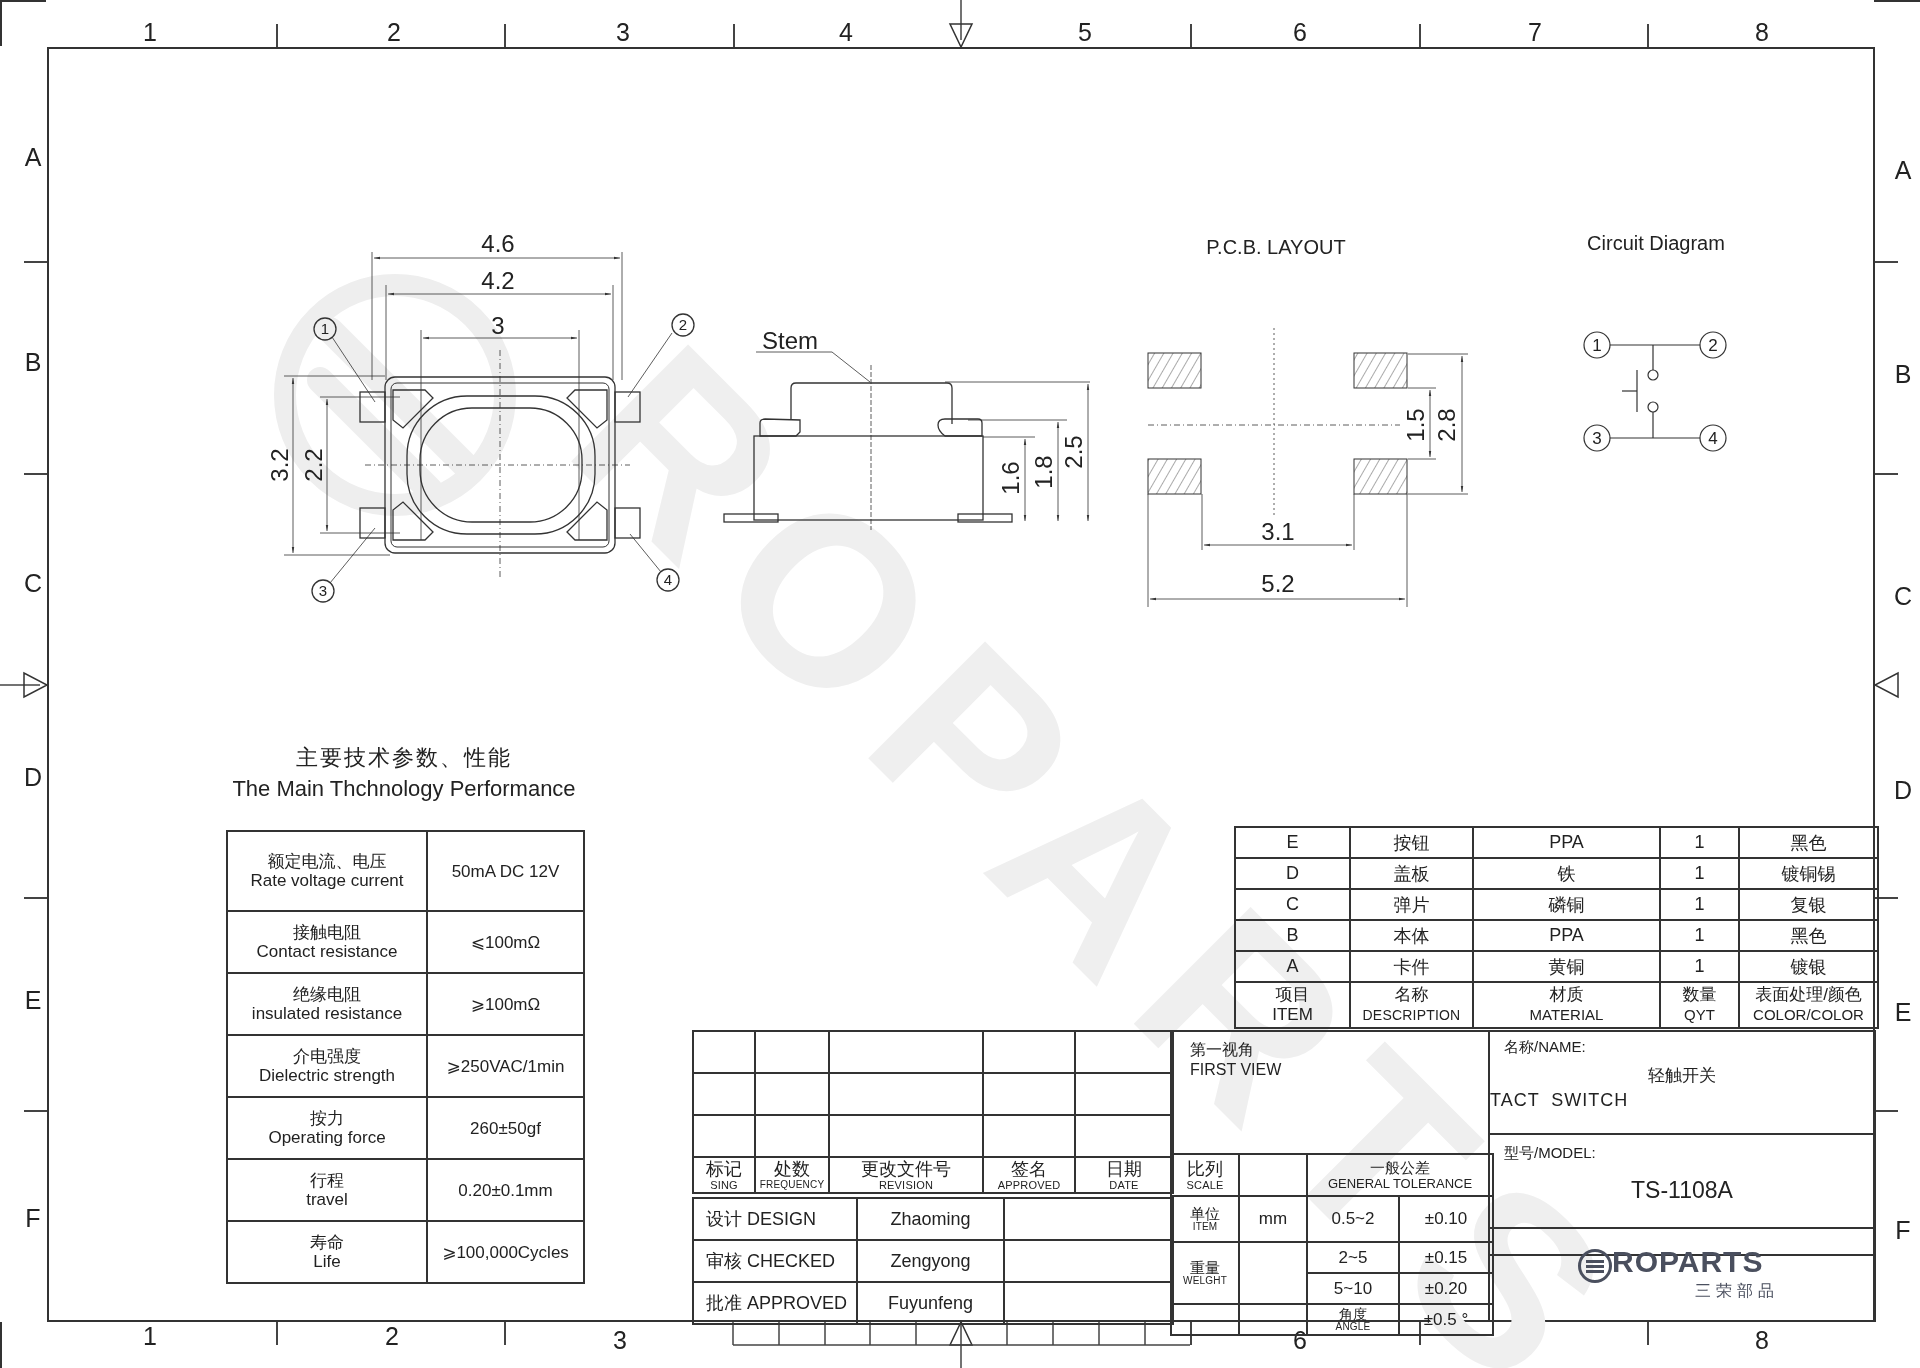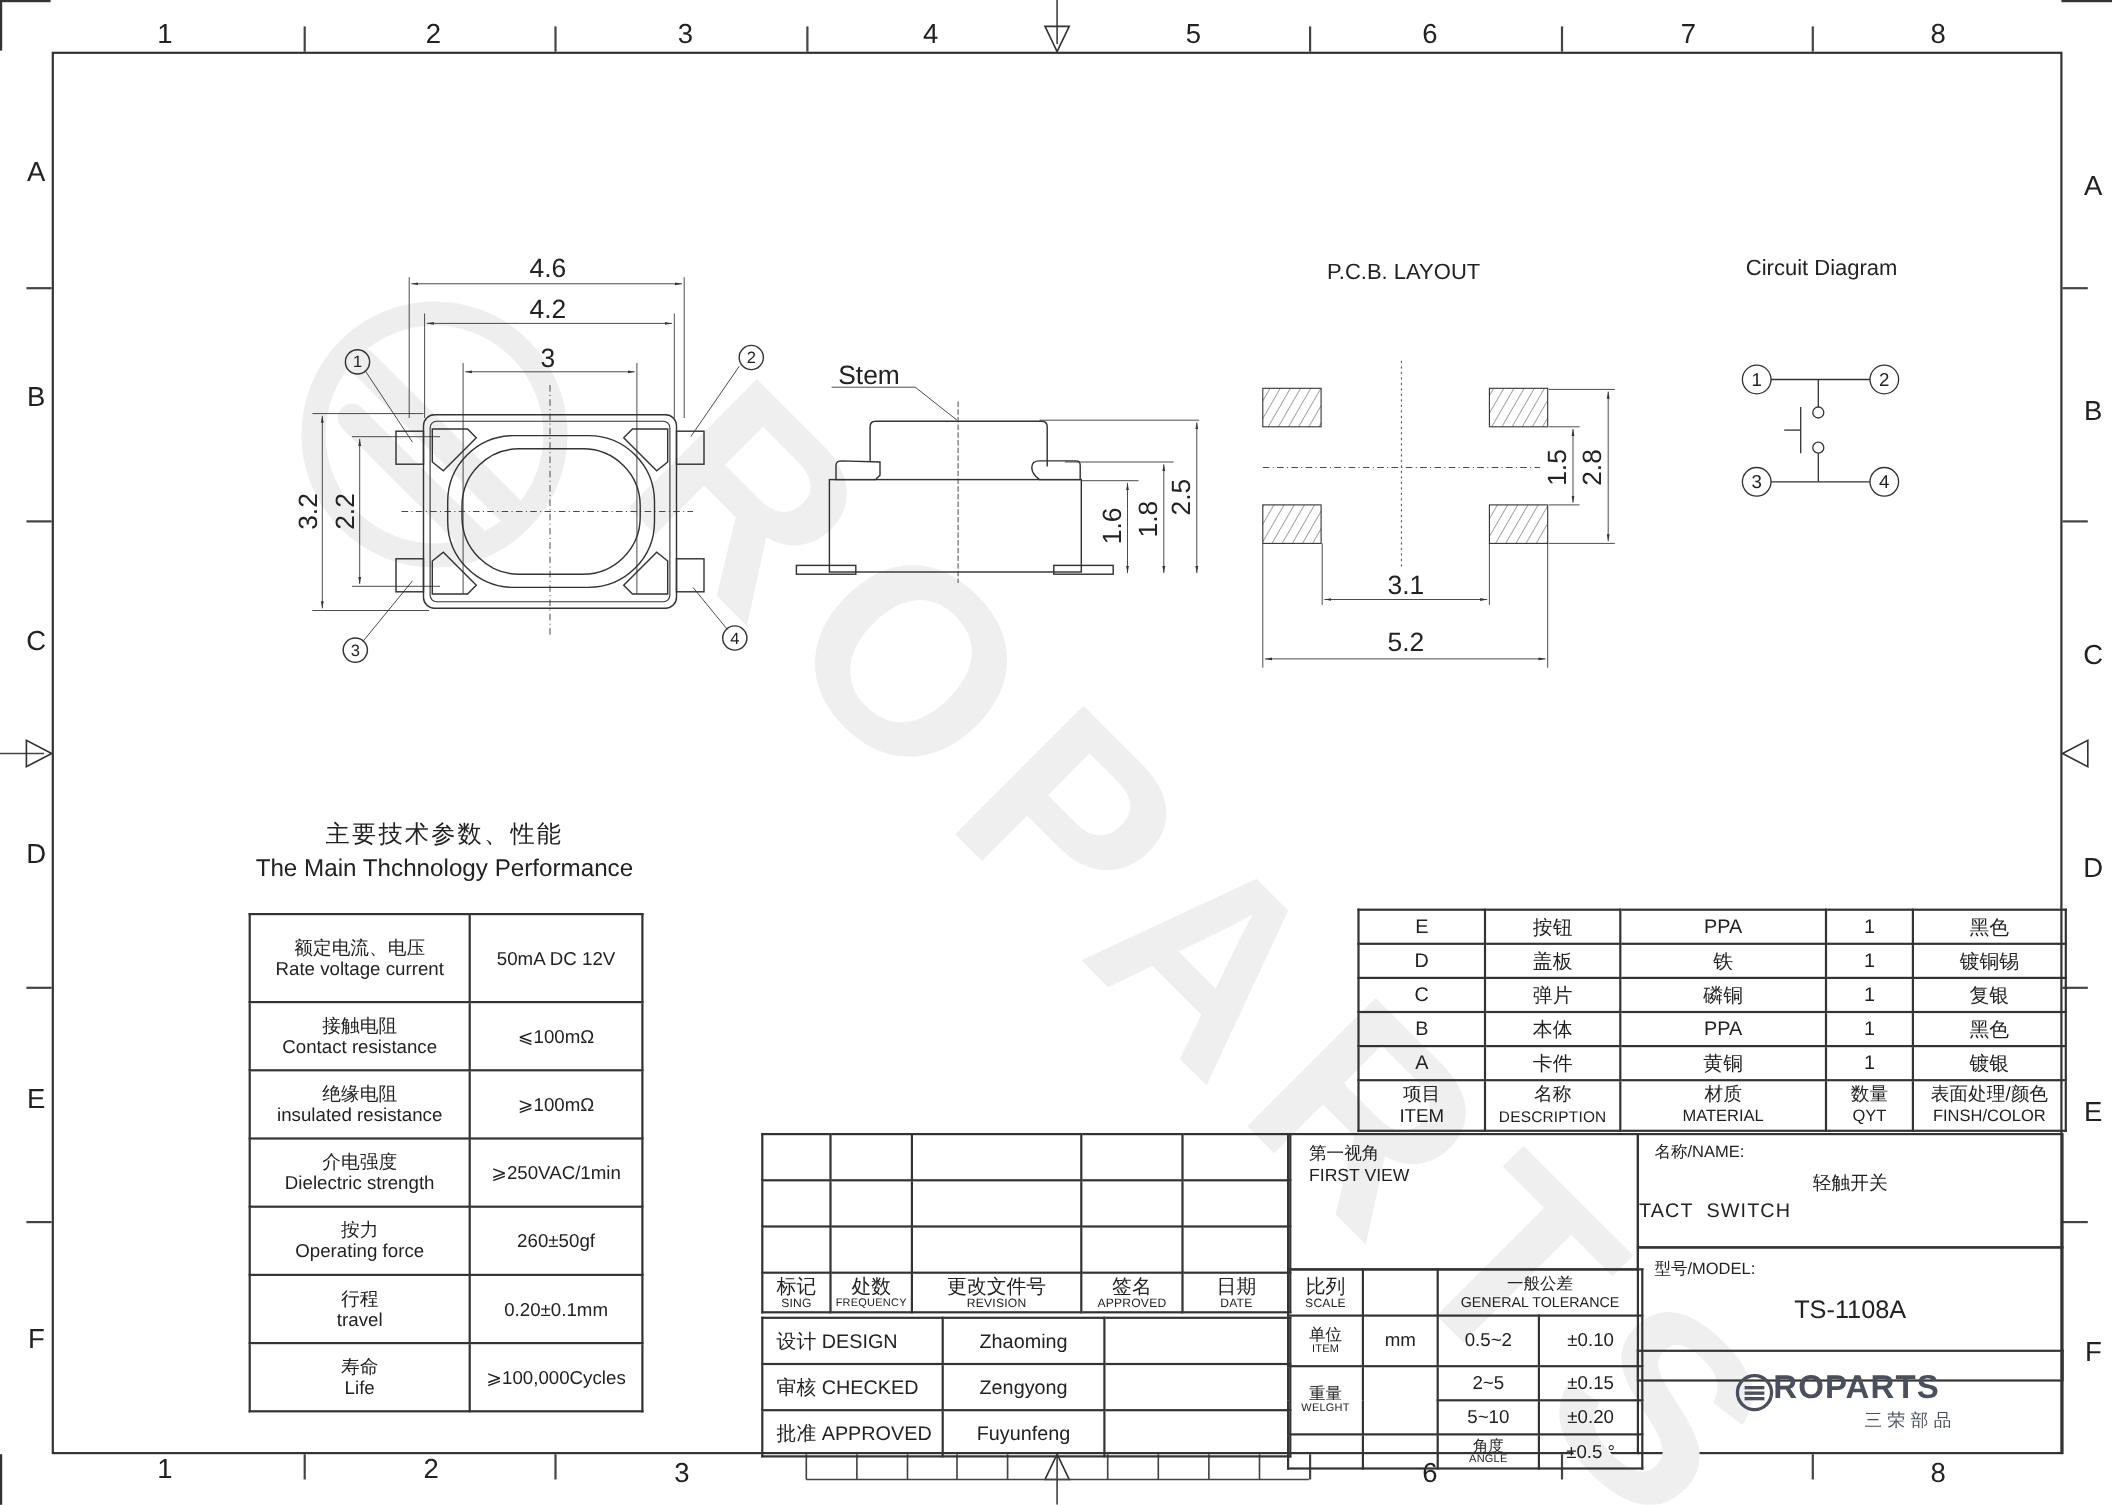--- a/index.html
+++ b/index.html
@@ -372,21 +372,21 @@
     <td>
           <div>材质</div>
           <div style="font-size:15px">MATERIAL</div>
         </td>
     <td>
           <div>数量</div>
           <div style="font-size:15px">QYT</div>
         </td>
     <td>
           <div>表面处理/颜色</div>
-          <div style="font-size:15px">FINSH/COLOR</div>
+          <div style="font-size:15px">COLOR/COLOR</div>
         </td>
   </tr>
 </tbody>
   </table>
 
 <table class="rev" style="left:692px;top:1030px;width:480px;">
   <colgroup>
       <col style="width:62px">
       <col style="width:74px">
       <col style="width:154px">

